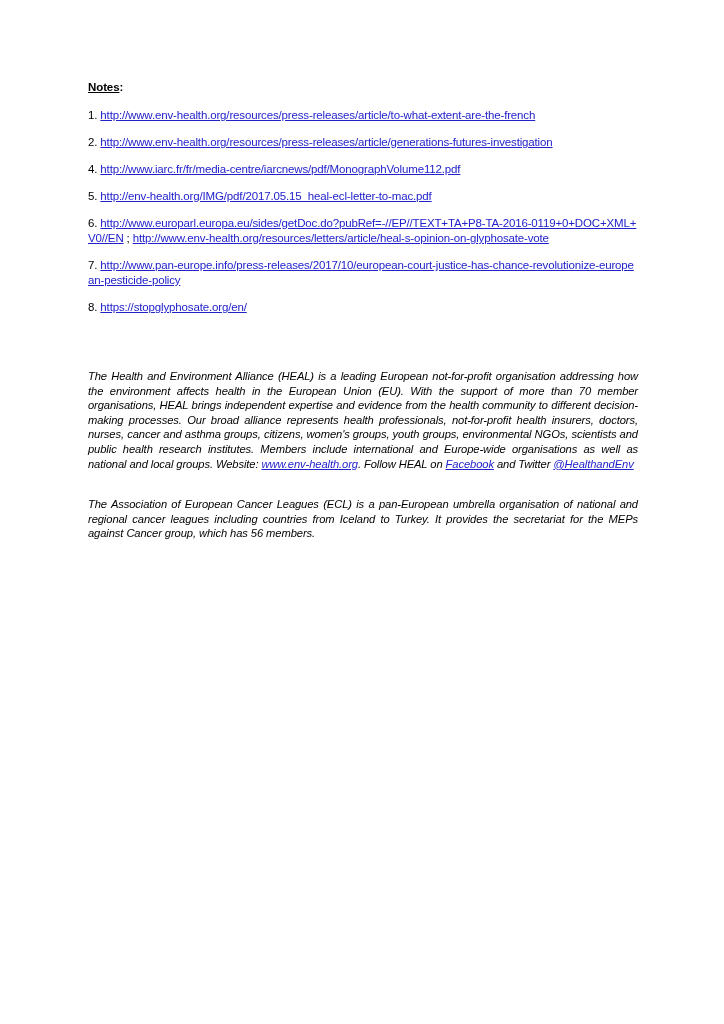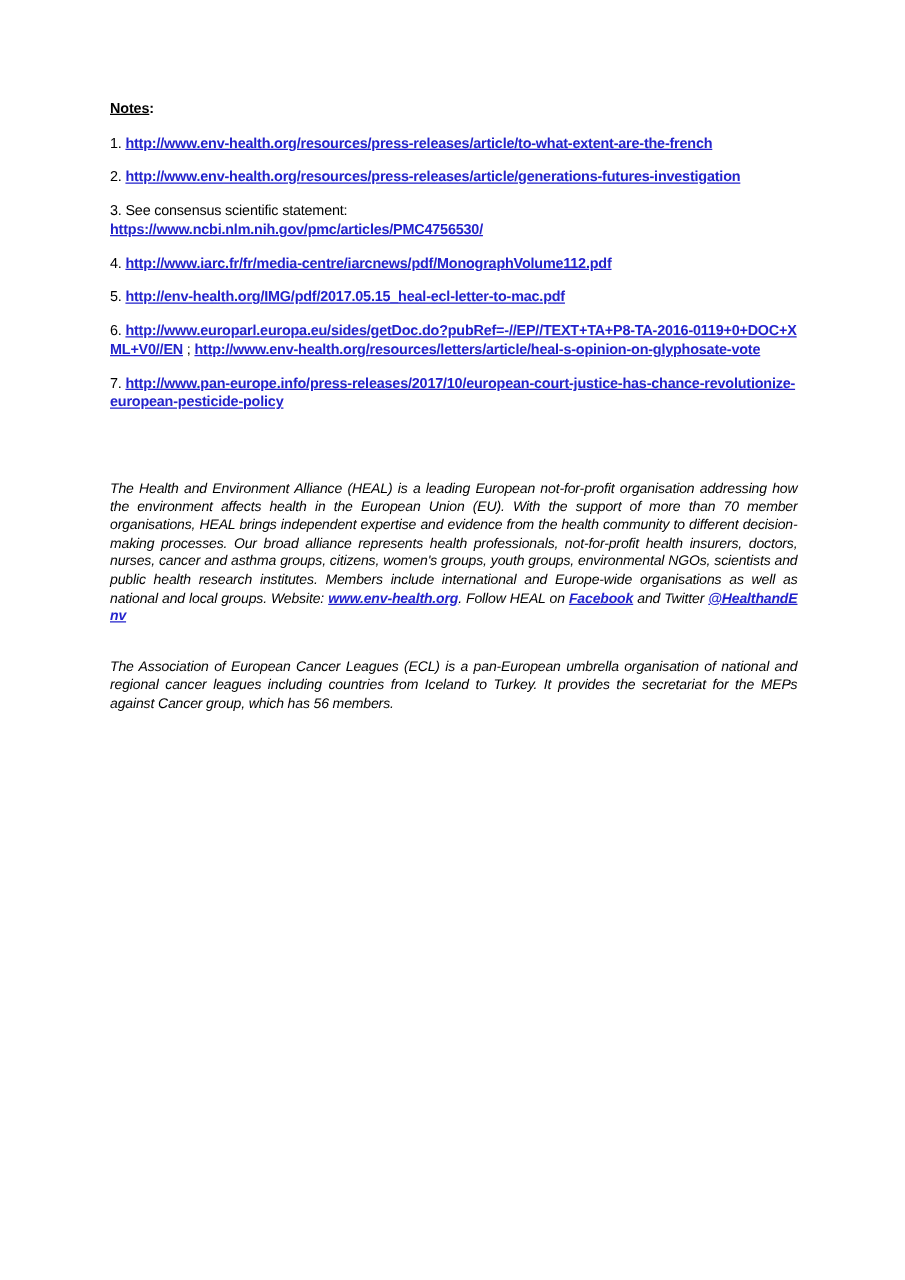--- a/index.html
+++ b/index.html
@@ -58,21 +58,20 @@
   }
   .note .plain {
     color: #000000;
   }
   a.link,
   .link {
     color: #2222cc;
     text-decoration: underline;
     word-break: break-all;
     overflow-wrap: break-word;
-    font-weight: bold;
   }
   .sep {
     color: #000000;
     text-decoration: none;
   }
 
   
   .org-block {
     font-size: 11.2px;
     line-height: 14.6px;
@@ -101,25 +100,25 @@
 <div class="page">
   <div class="content">
 
     <p class="notes-heading">
       <span class="u">Notes</span><span>:</span>
     </p>
 
     <div id="notes-list">
         <p class="note"><span class="num">1. </span><a class="link" href="#">http://www.env-health.org/resources/press-releases/article/to-what-extent-are-the-french</a></p>
         <p class="note"><span class="num">2. </span><a class="link" href="#">http://www.env-health.org/resources/press-releases/article/generations-futures-investigation</a></p>
-        <p class="note"><span class="num">3. </span><span class="plain">See consensus scientific statement:</span><br><a class="link" href="#">https://www.ncbi.nlm.nih.gov/pmc/articles/PMC4756530/</a></p>
         <p class="note"><span class="num">4. </span><a class="link" href="#">http://www.iarc.fr/fr/media-centre/iarcnews/pdf/MonographVolume112.pdf</a></p>
         <p class="note"><span class="num">5. </span><a class="link" href="#">http://env-health.org/IMG/pdf/2017.05.15_heal-ecl-letter-to-mac.pdf</a></p>
         <p class="note"><span class="num">6. </span><a class="link" href="#">http://www.europarl.europa.eu/sides/getDoc.do?pubRef=-//EP//TEXT+TA+P8-TA-2016-0119+0+DOC+XML+V0//EN</a><span class="sep"> ; </span><a class="link" href="#">http://www.env-health.org/resources/letters/article/heal-s-opinion-on-glyphosate-vote</a></p>
         <p class="note"><span class="num">7. </span><a class="link" href="#">http://www.pan-europe.info/press-releases/2017/10/european-court-justice-has-chance-revolutionize-european-pesticide-policy</a></p>
+        <p class="note"><span class="num">8. </span><a class="link" href="#">https://stopglyphosate.org/en/</a></p>
       </div>
 
     <p class="org-block org-heal">
       <span>The Health and Environment Alliance (HEAL) is a leading European not-for-profit organisation addressing how the environment affects health in the European Union (EU). With the support of more than 70 member organisations, HEAL brings independent expertise and evidence from the health community to different decision-making processes. Our broad alliance represents health professionals, not-for-profit health insurers, doctors, nurses, cancer and asthma groups, citizens, women's groups, youth groups, environmental NGOs, scientists and public health research institutes. Members include international and Europe-wide organisations as well as national and local groups. Website: </span><a class="link" href="#">www.env-health.org</a><span>. Follow HEAL on </span><a class="link" href="#">Facebook</a><span> and Twitter </span><a class="link" href="#">@HealthandEnv</a>
     </p>
 
     <p class="org-block org-ecl">The Association of European Cancer Leagues (ECL) is a pan-European umbrella organisation of national and regional cancer leagues including countries from Iceland to Turkey. It provides the secretariat for the MEPs against Cancer group, which has 56 members.</p>
 
   </div>
 </div>

